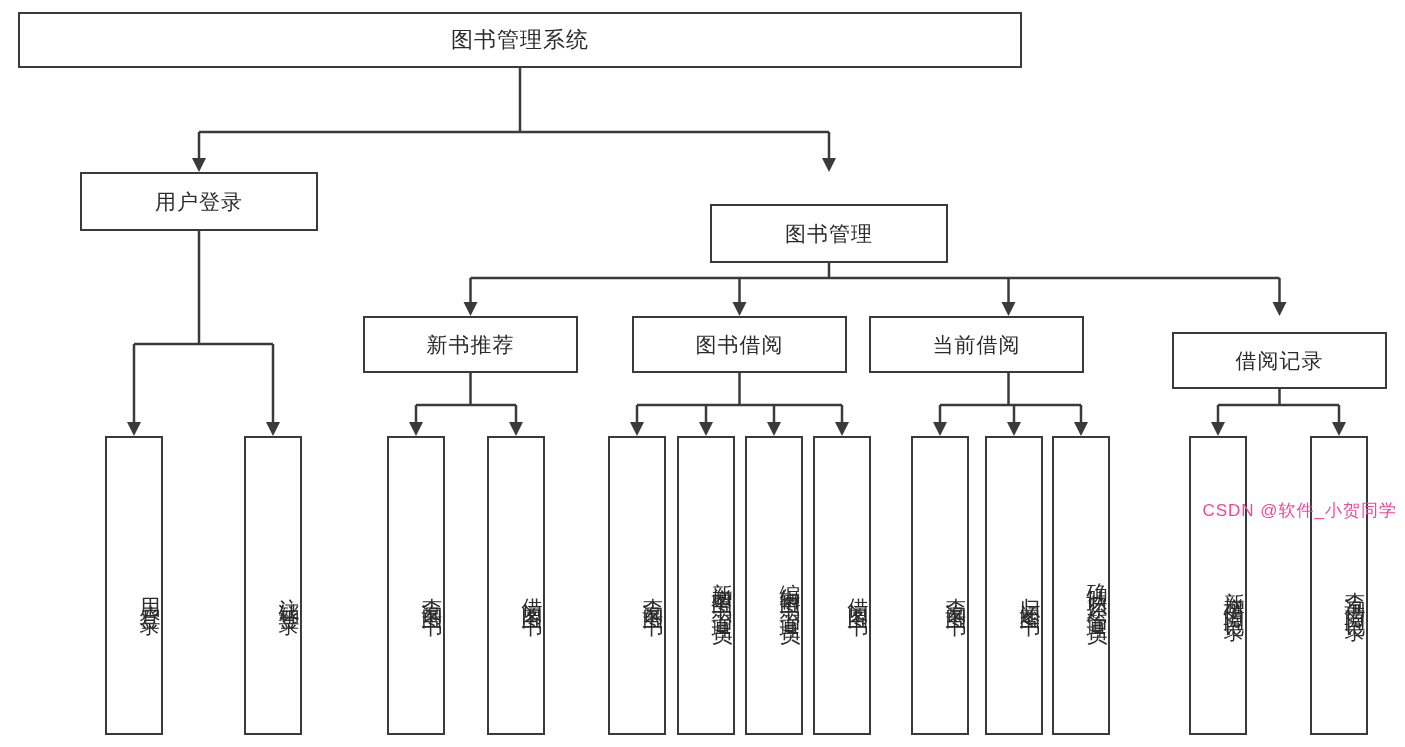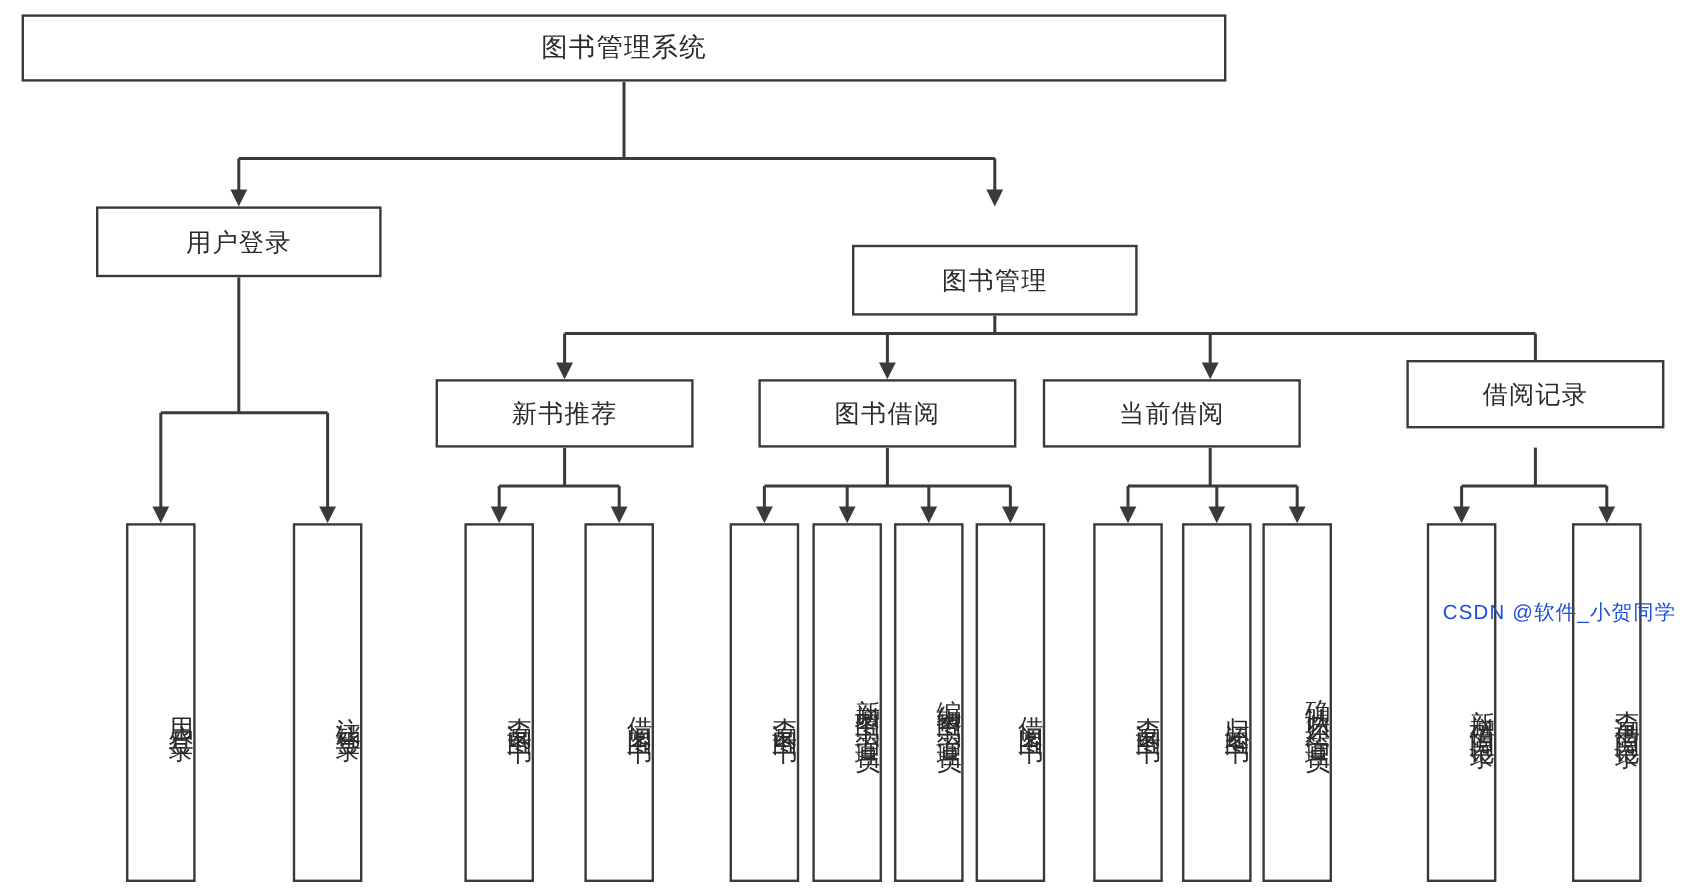--- a/index.html
+++ b/index.html
@@ -30,21 +30,21 @@
   .node.v .vtxt{
     writing-mode:vertical-rl;
     text-orientation:upright;
     line-height:1;
   }
   .watermark{
     position:absolute;
     right:8px;
     bottom:4px;
     font-size:17px;
-    color:#1d4ed8;
+    color:#ec4899;
     letter-spacing:1px;
     white-space:nowrap;
   }
 </style>
 </head>
 <body>
 
 <div id="canvas">
   <svg class="wires" id="wires" viewBox="0 0 1405 747">
       <line x1="520" y1="68" x2="520" y2="132" stroke="#3a3a3a" stroke-width="2.5"></line>
@@ -112,21 +112,21 @@
       </div>
       <div class="node h" style="left: 363px; top: 316px; width: 215px; height: 57px;">
         <span>新书推荐</span>
       </div>
       <div class="node h" style="left: 632px; top: 316px; width: 215px; height: 57px;">
         <span>图书借阅</span>
       </div>
       <div class="node h" style="left: 869px; top: 316px; width: 215px; height: 57px;">
         <span>当前借阅</span>
       </div>
-      <div class="node h" style="left: 1172px; top: 300px; width: 215px; height: 57px;">
+      <div class="node h" style="left: 1172px; top: 332px; width: 215px; height: 57px;">
         <span>借阅记录</span>
       </div>
       <div class="node v" style="left: 105px; top: 436px; width: 58px; height: 299px;">
         <span class="vtxt">用户登录</span>
       </div>
       <div class="node v" style="left: 244px; top: 436px; width: 58px; height: 299px;">
         <span class="vtxt">注销登录</span>
       </div>
       <div class="node v" style="left: 387px; top: 436px; width: 58px; height: 299px;">
         <span class="vtxt">查询图书</span>

